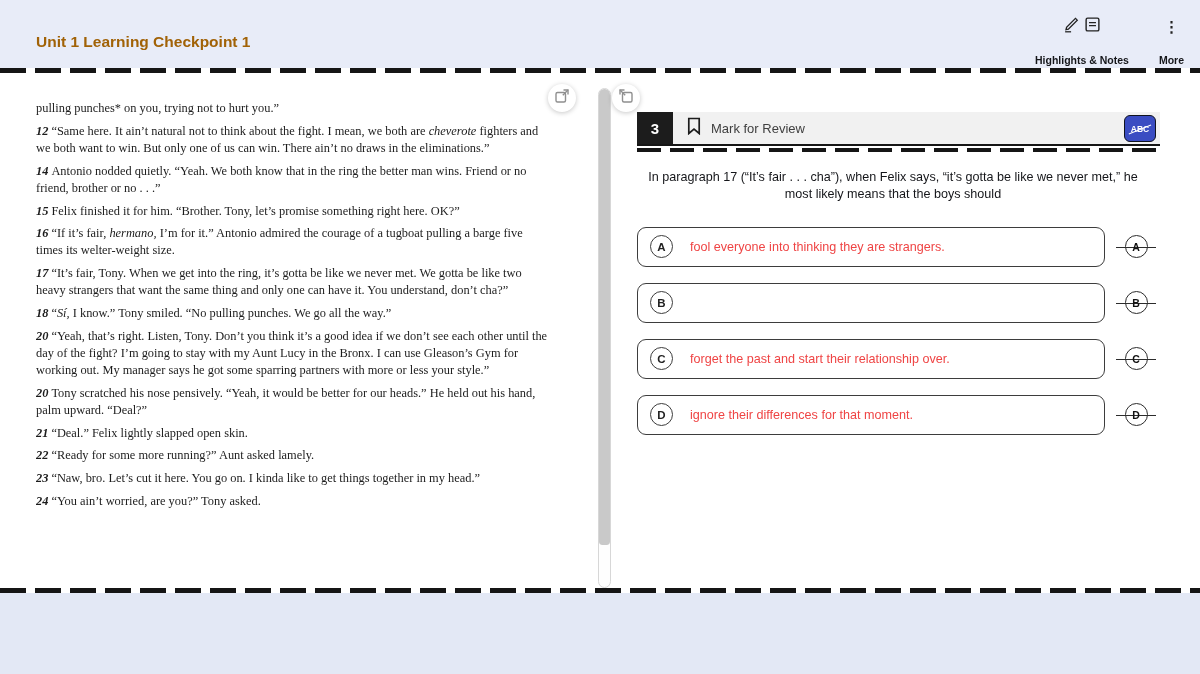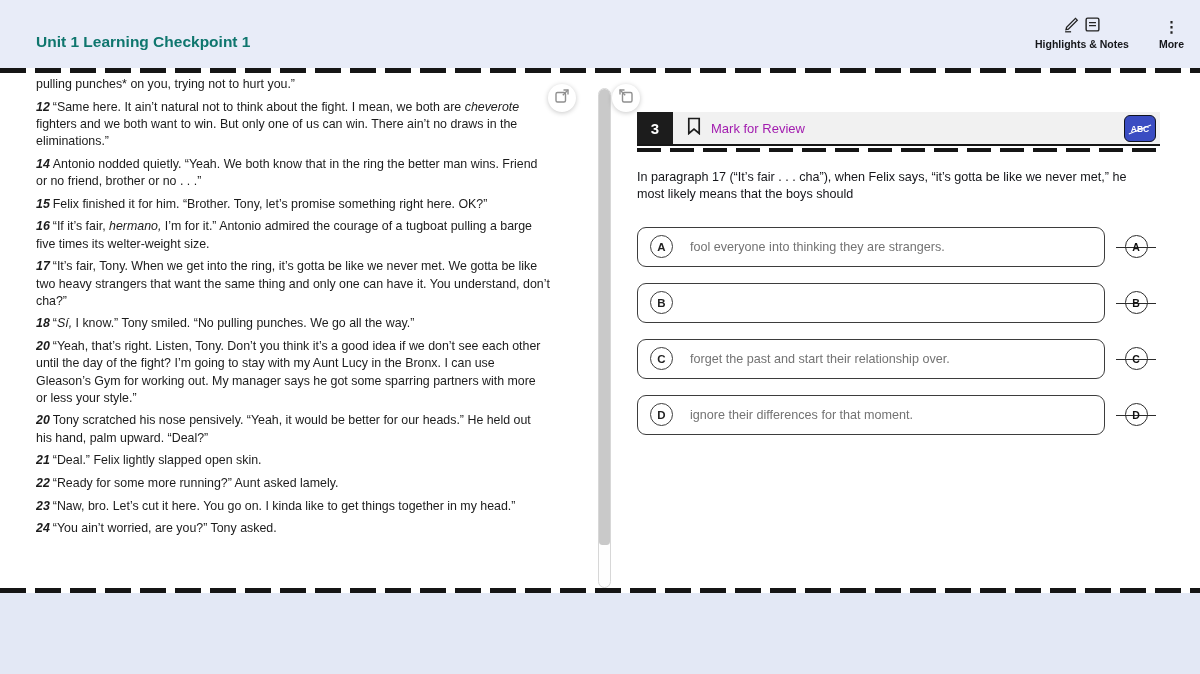--- a/index.html
+++ b/index.html
@@ -1,74 +1,74 @@
 <!DOCTYPE html>
 <html><head>
 <meta charset="utf-8">
 <style>
   html,body{margin:0;padding:0;}
   body{width:1200px;height:674px;position:relative;overflow:hidden;background:#fff;
        font-family:"Liberation Sans",sans-serif;color:#1b1b1b;}
 
   
   .header{position:absolute;top:0;left:0;width:100%;height:68px;background:#e8ecf8;}
-  .title{position:absolute;left:36px;top:33px;font-size:15.5px;font-weight:bold;color:#0f766e;}
+  .title{position:absolute;left:36px;top:33px;font-size:15.5px;font-weight:bold;color:#a16207;}
   .header-right{position:absolute;right:16px;top:17px;display:flex;gap:30px;}
   .hbtn{display:flex;flex-direction:column;align-items:center;cursor:pointer;}
   .hicons{height:19px;display:flex;gap:5px;align-items:center;}
-  .hlabel{font-size:10.5px;font-weight:bold;color:#15161a;margin-top:2px;}
+  .hlabel{font-size:10.5px;font-weight:bold;color:#15161a;margin-top:18px;}
   .moredots{font-size:15px;font-weight:bold;color:#222;line-height:17px;}
 
   
   .dash{position:absolute;left:0;width:100%;height:4.5px;
         background:repeating-linear-gradient(90deg,#151515 0 26px,transparent 26px 35px);}
   #dash-top{top:68px;}
   #dash-bottom{top:588px;}
 
   
-  .passage{position:absolute;left:36px;top:76px;width:514px;height:503px;overflow:hidden;
-           font-size:12.4px;line-height:17.2px;color:#1c1c1c;}
+  .passage{position:absolute;left:36px;top:100px;width:514px;height:503px;overflow:hidden;
+           font-size:12.4px;line-height:17.2px;color:#1c1c1c;font-family:Liberation Serif, serif;}
   .para{margin-bottom:5.5px;}
   .pnum{font-weight:bold;font-style:italic;margin-right:3px;text-align:right;}
 
   .iconbtn{position:absolute;width:28px;height:28px;border-radius:50%;background:#fff;
            box-shadow:0 1px 5px rgba(0,0,0,.22);display:flex;align-items:center;justify-content:center;cursor:pointer;}
   #expand-left-btn{left:548px;top:84px;}
   #collapse-right-btn{left:612px;top:84px;}
 
   .scrollbar{position:absolute;left:598px;top:88px;width:13px;height:500px;background:#fefefe;
              border:1px solid #d7d7d7;border-radius:8px;box-sizing:border-box;}
   .scroll-thumb{position:absolute;top:0;left:0;width:100%;height:456px;background:#c9c9c9;
                 border-radius:8px 8px 5px 5px;cursor:pointer;}
 
   
   .qpanel{position:absolute;left:637px;top:112px;width:523px;}
   .qbar{height:32px;background:#f1f1f1;display:flex;align-items:center;position:relative;
         border-bottom:2px solid #161616;}
   .qnum{width:36px;height:32px;background:#1c1c1c;color:#fff;font-weight:bold;font-size:15px;
         display:flex;align-items:center;justify-content:center;}
   .bookmark{margin-left:14px;display:flex;align-items:center;cursor:pointer;}
-  .qmark{margin-left:10px;font-size:13px;color:#a21caf;}
+  .qmark{margin-left:10px;font-size:13px;color:#404040;}
   .abc-btn{position:absolute;right:4px;top:3px;width:30px;height:25px;background:#3a4cc2;
            border:1.5px solid #10131f;border-radius:6px;color:#fff;font-size:8.5px;font-weight:bold;
            display:flex;align-items:center;justify-content:center;cursor:pointer;}
   .abc-btn::after{content:"";position:absolute;left:3px;right:3px;top:50%;height:1.4px;
                   background:#fff;transform:rotate(-22deg);}
   .qbar-dash{height:4px;margin-top:1.5px;
              background:repeating-linear-gradient(90deg,#151515 0 24px,transparent 24px 33px);}
-  .qtext{margin-top:17px;width:512px;font-size:12.6px;line-height:17.5px;color:#15161a;}
+  .qtext{margin-top:17px;width:512px;font-size:12.6px;line-height:17.5px;color:#15161a;text-align:center;}
 
   .opts{margin-top:23px;display:flex;flex-direction:column;gap:16px;}
   .optrow{display:flex;align-items:center;}
   .optbox{width:468px;height:40px;border:1.5px solid #3d3d3d;border-radius:9px;background:#fff;
           display:flex;align-items:center;box-sizing:border-box;cursor:pointer;}
   .letter{width:23px;height:23px;border:1.5px solid #3d3d3d;border-radius:50%;flex:0 0 auto;
           display:flex;align-items:center;justify-content:center;font-size:11.5px;font-weight:bold;
           color:#222;margin-left:12px;box-sizing:border-box;}
-  .opttext{margin-left:17px;font-size:12.6px;color:#737373;}
+  .opttext{margin-left:17px;font-size:12.6px;color:#ef4444;}
   .elim{width:40px;height:24px;margin-left:11px;position:relative;display:flex;align-items:center;
         justify-content:center;cursor:pointer;}
   .elim::before{content:"";position:absolute;left:0;right:0;top:50%;height:1.5px;background:#2c2c2c;}
   .elimletter{width:21px;height:21px;border:1.6px solid #2c2c2c;border-radius:50%;z-index:1;
               display:flex;align-items:center;justify-content:center;font-size:10.5px;font-weight:bold;color:#111;}
 
   
   .footer{position:absolute;left:0;top:592.5px;width:100%;height:81.5px;background:#e3e8f5;}
 </style>
 </head>

